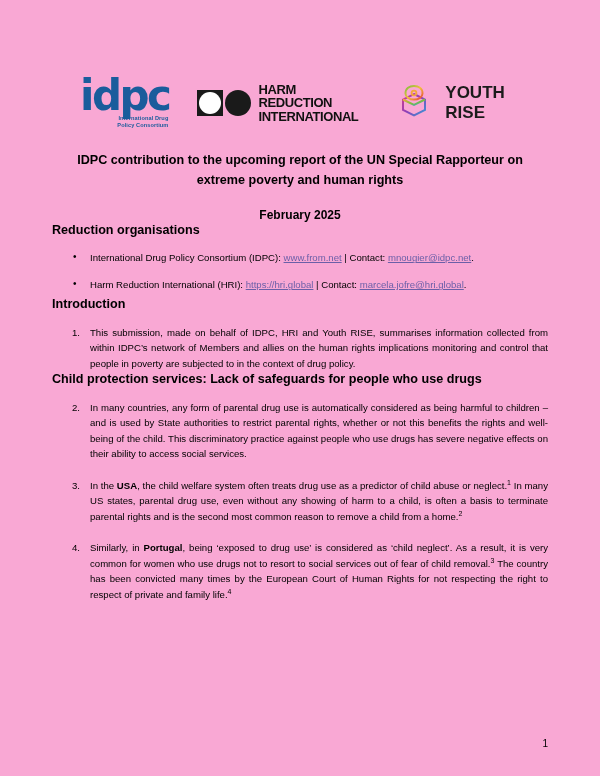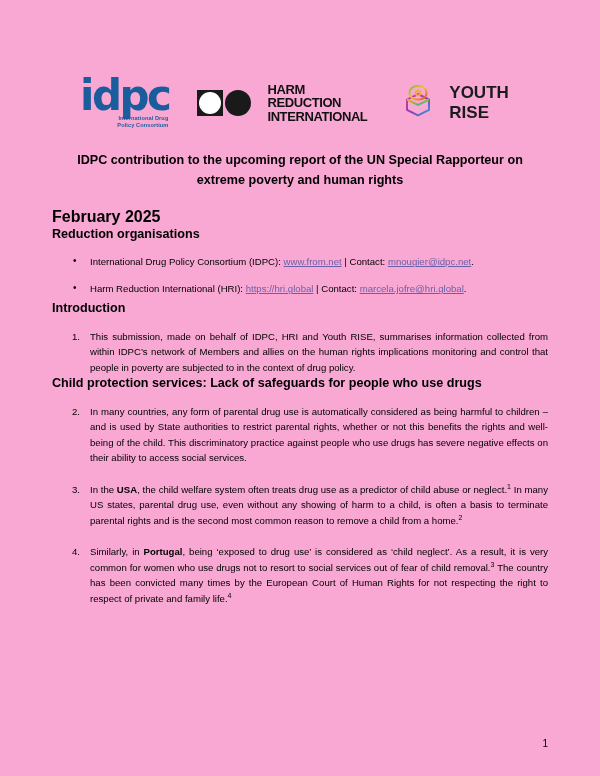--- a/index.html
+++ b/index.html
@@ -60,21 +60,21 @@
     text-align: right;
     line-height: 1.25;
     margin-top: 1px;
     margin-right: 1px;
   }
 
   
   .hri-logo {
     display: flex;
     align-items: center;
-    gap: 16px;
+    gap: 7px;
   }
   .hri-mark {
     display: flex;
     align-items: center;
     gap: 2px;
   }
   .hri-sq {
     width: 26px;
     height: 26px;
     background: #1a1a1a;
@@ -128,23 +128,23 @@
   }
   .doc-subtitle {
     text-align: center;
     font-weight: bold;
     font-size: 12.6px;
     margin-top: 17px;
     line-height: 1.55;
     padding: 0 4px;
   }
   .doc-date {
-    text-align: left;
-    font-weight: bold;
-    font-size: 16px;
+    text-align: center;
+    font-weight: bold;
+    font-size: 12px;
     margin-top: 18px;
   }
 
   
   h2.section {
     font-size: 12.6px;
     font-weight: bold;
     margin: 0;
     line-height: 1.3;
   }

